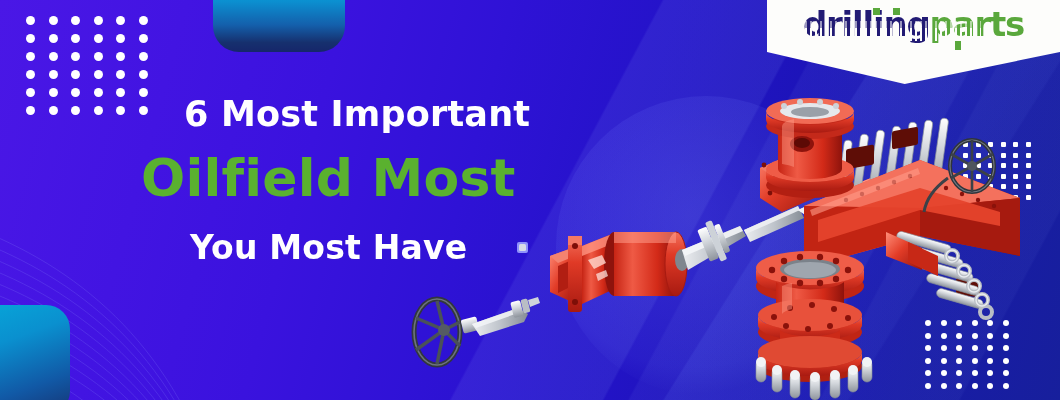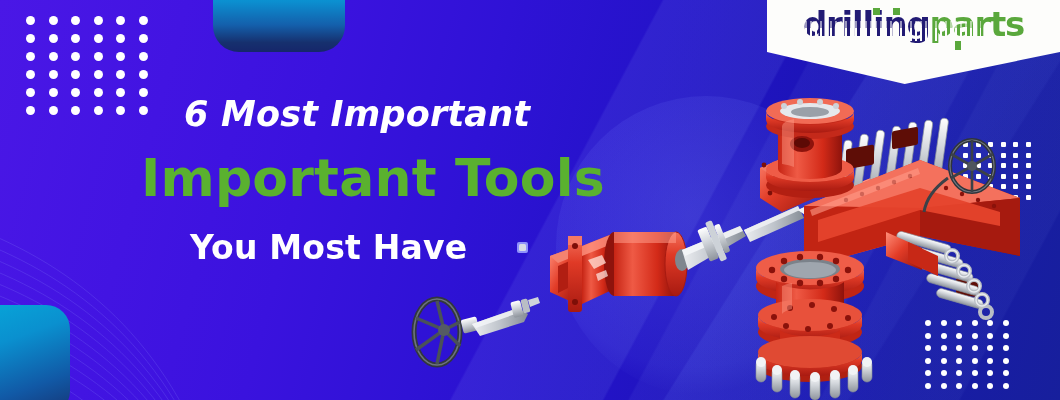--- a/index.html
+++ b/index.html
@@ -129,21 +129,21 @@
   .logo-dotg{
     position:absolute;left:152px;top:34px;width:6px;height:9px;background:#5aa83c;
   }
 
   
   .copy{position:absolute; left:0; top:0; width:620px;}
   .line1{
     position:absolute; left:184px; top:94px;
     color:#ffffff;
     font-family:"DejaVu Sans", sans-serif;
-    font-weight:bold; font-size:35px; letter-spacing:.2px;font-style:italic;
+    font-weight:bold; font-size:35px; letter-spacing:.2px;
   }
   .line2{
     position:absolute; left:141px; top:148px;
     color:#5ab12f;
     font-family:"DejaVu Sans", sans-serif;
     font-weight:bold; font-size:52px; letter-spacing:.2px;
   }
   .line3{
     position:absolute; left:190px; top:228px;
     color:#ffffff;
@@ -310,21 +310,21 @@
       <span class="logo-halftone2"></span>
       <span class="logo-halftone"></span>
       <span class="logo-accent a1"></span>
       <span class="logo-accent a2"></span>
       <span class="logo-dotg"></span>
     </div>
   </div>
 
   <div class="copy">
     <div class="line1">6 Most Important</div>
-    <div class="line2">Important Tools</div>
+    <div class="line2">Oilfield Most</div>
     <div class="line3">You Most Have</div>
   </div>
 
   <div class="artwork">
     <svg width="620" height="340" viewBox="0 0 620 340" xmlns="http://www.w3.org/2000/svg">
       <defs>
         <linearGradient id="redA" x1="0" y1="0" x2="0" y2="1">
           <stop offset="0" stop-color="#f2705c"></stop>
           <stop offset="35%" stop-color="#e03a26"></stop>
           <stop offset="100%" stop-color="#a81a11"></stop>

